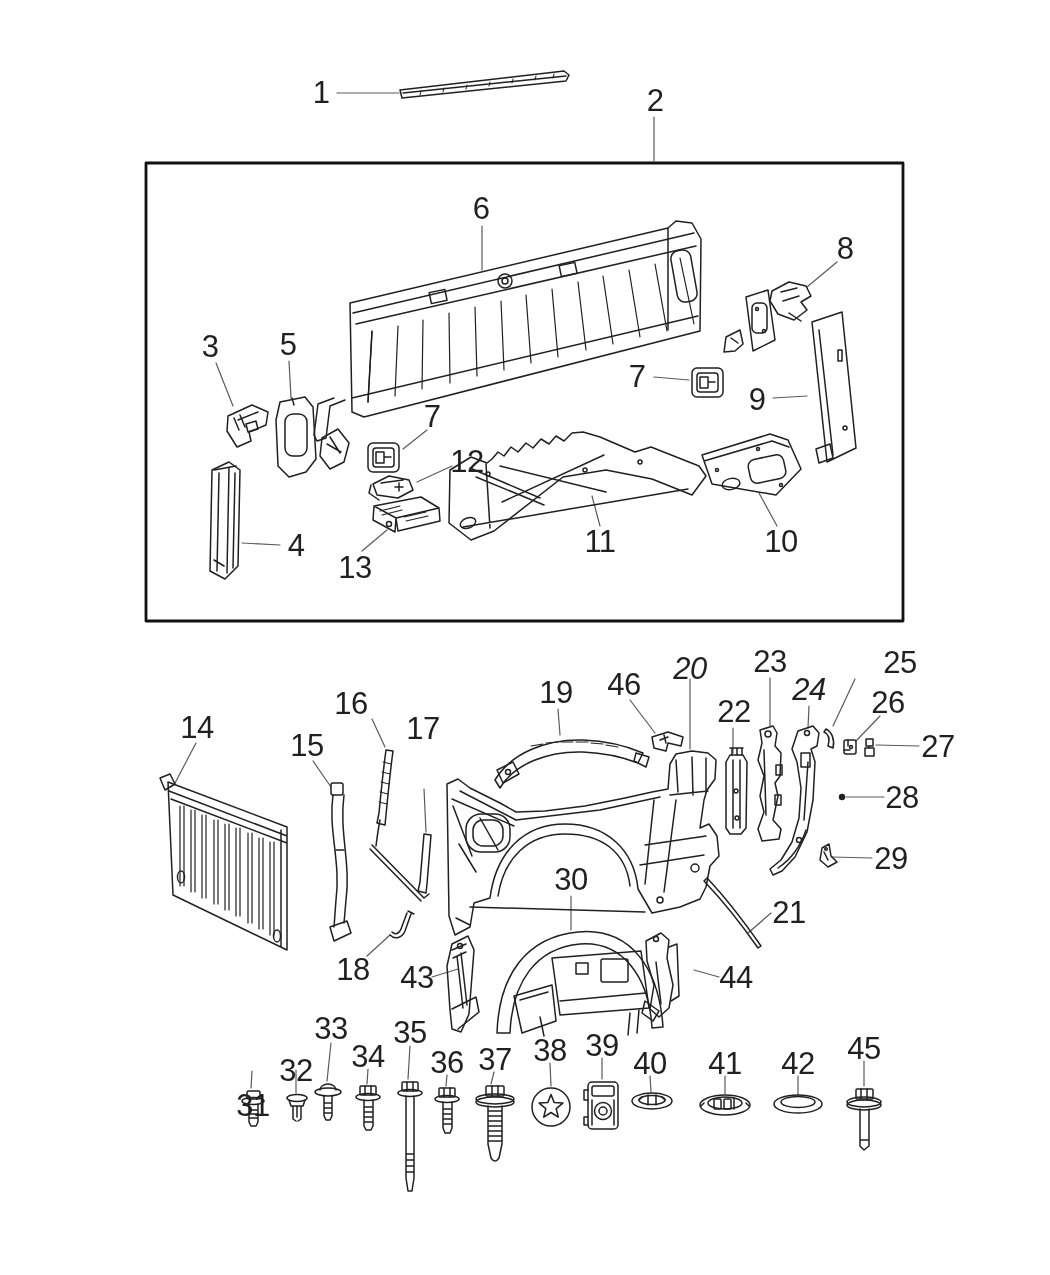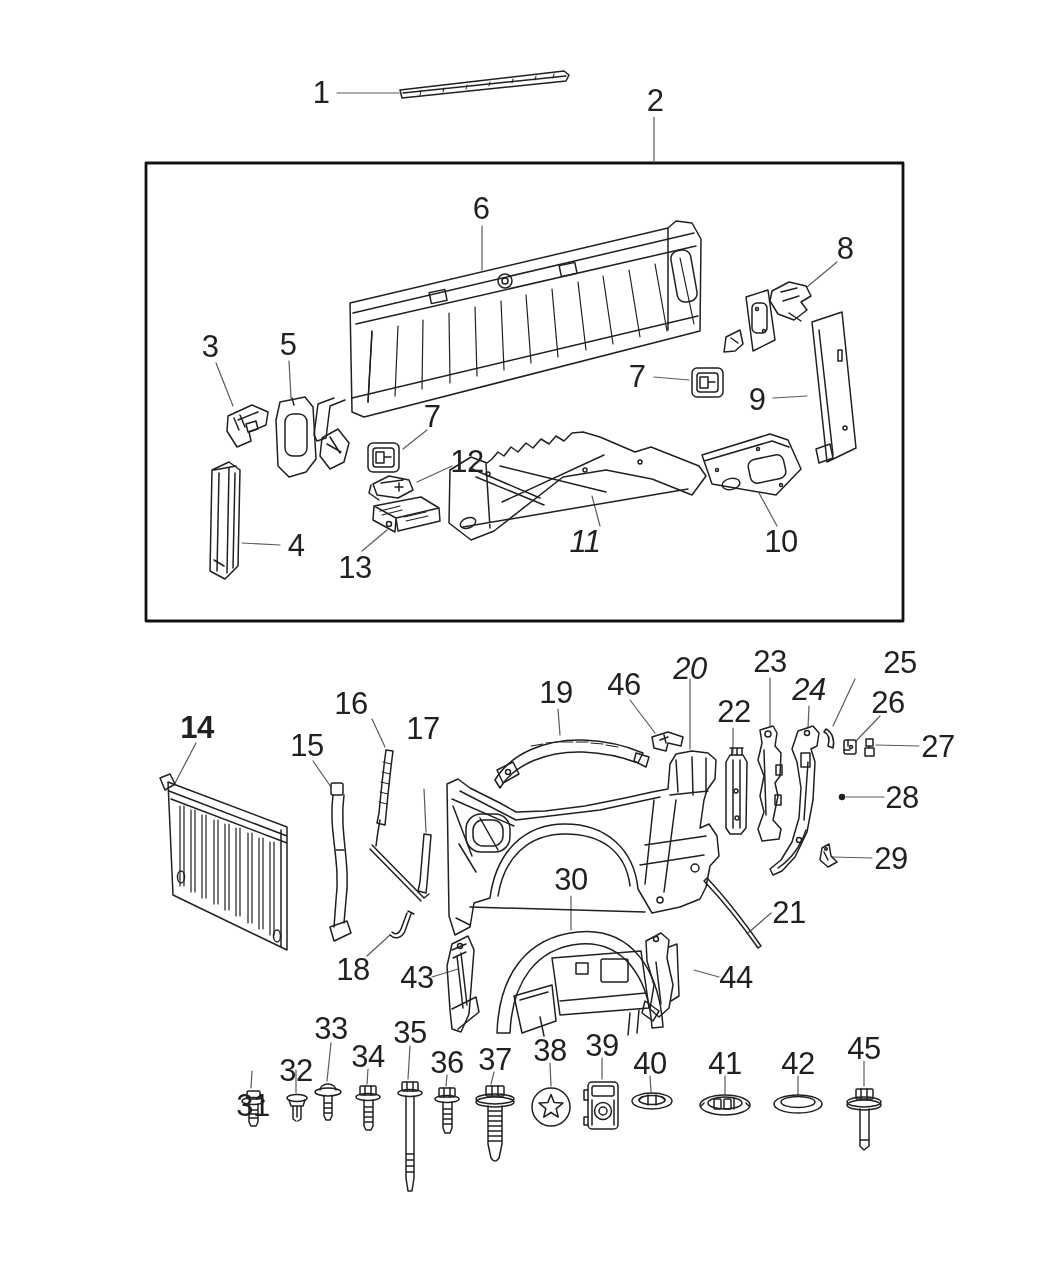--- a/index.html
+++ b/index.html
@@ -361,24 +361,24 @@
       <div class="callout" style="left: 655px; top: 100px;">2</div>
       <div class="callout" style="left: 210px; top: 346px;">3</div>
       <div class="callout" style="left: 296px; top: 545px;">4</div>
       <div class="callout" style="left: 288px; top: 344px;">5</div>
       <div class="callout" style="left: 481px; top: 208px;">6</div>
       <div class="callout" style="left: 637px; top: 376px;">7</div>
       <div class="callout" style="left: 432px; top: 416px;">7</div>
       <div class="callout" style="left: 845px; top: 248px;">8</div>
       <div class="callout" style="left: 757px; top: 399px;">9</div>
       <div class="callout" style="left: 781px; top: 541px;">10</div>
-      <div class="callout" style="left: 585px; top: 541px; font-style: italic;">11</div>
+      <div class="callout" style="left: 600px; top: 541px;">11</div>
       <div class="callout" style="left: 467px; top: 461px;">12</div>
       <div class="callout" style="left: 355px; top: 567px;">13</div>
-      <div class="callout" style="left: 197px; top: 727px; font-weight: bold;">14</div>
+      <div class="callout" style="left: 197px; top: 727px;">14</div>
       <div class="callout" style="left: 307px; top: 745px;">15</div>
       <div class="callout" style="left: 351px; top: 703px; text-align: right;">16</div>
       <div class="callout" style="left: 423px; top: 728px;">17</div>
       <div class="callout" style="left: 353px; top: 969px;">18</div>
       <div class="callout" style="left: 556px; top: 692px;">19</div>
       <div class="callout" style="left: 690px; top: 668px; font-style: italic;">20</div>
       <div class="callout" style="left: 789px; top: 912px;">21</div>
       <div class="callout" style="left: 734px; top: 711px;">22</div>
       <div class="callout" style="left: 770px; top: 661px;">23</div>
       <div class="callout" style="left: 809px; top: 689px; font-style: italic;">24</div>

